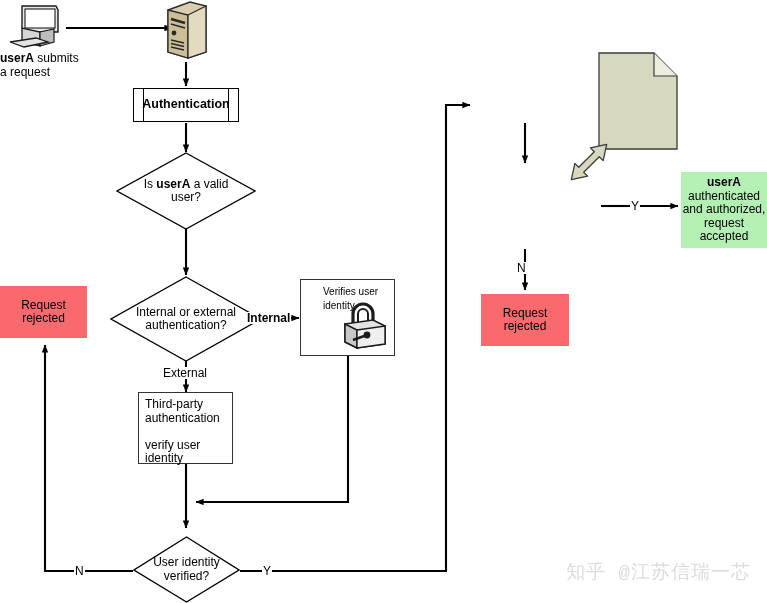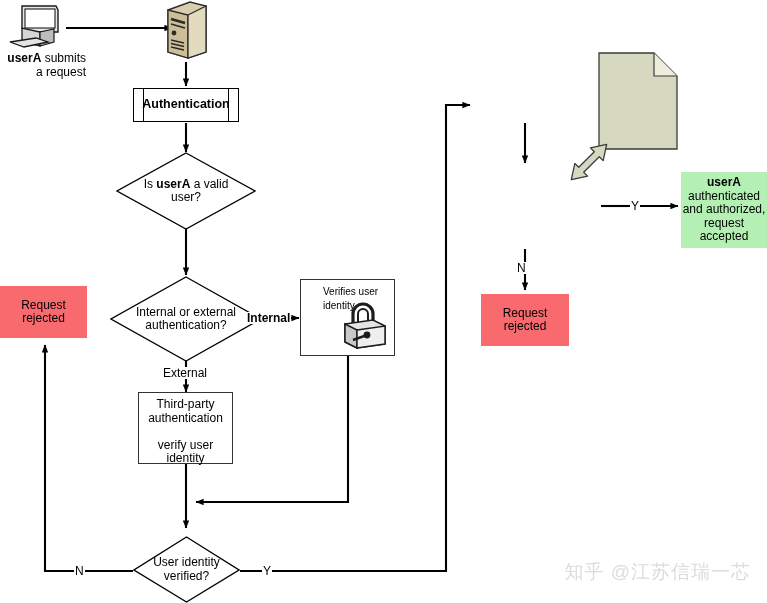--- a/index.html
+++ b/index.html
@@ -84,34 +84,34 @@
     background: #fff;
     padding: 0 1px;
     white-space: nowrap;
     line-height: 12px;
   }
 
   .caption {
     position: absolute;
     font-size: 12px;
     line-height: 14px;
-    text-align: right;
+    text-align: left;
     color: #000;
   }
 
   .icon-box { position: absolute; }
 
   .watermark {
     position: absolute;
     right: 16px;
     bottom: 18px;
     font-size: 19px;
     color: #dcdcdc;
     letter-spacing: 1px;
-    font-family: Liberation Sans, sans-serif;
+    font-family: Liberation Mono, monospace;
     white-space: nowrap;
   }
   b { font-weight: bold; }
 </style>
 </head>
 <body>
 
 <div id="canvas">
 
   <svg id="wires" viewBox="0 0 767 603" width="767" height="603" xmlns="http://www.w3.org/2000/svg">
@@ -228,21 +228,21 @@
         <path d="M6,24 L34,20 L46,26 L46,44 L18,48 L6,42 z" fill="#e4e4e4" stroke="#1c1c1c" stroke-width="1.6"></path>
         <path d="M6,24 L18,30 L18,48 L6,42 z" fill="#c8c8c8" stroke="#1c1c1c" stroke-width="1.5"></path>
         <path d="M18,30 L46,26 L46,44 L18,48 z" fill="#efefef" stroke="#1c1c1c" stroke-width="1.4"></path>
 
         <circle cx="28" cy="35" r="3.4" fill="#1c1c1c"></circle>
         <path d="M28,35 L14,40" stroke="#1c1c1c" stroke-width="2.4"></path>
       </svg>
     </div>
   </div>
 
-  <div class="rect" style="position:absolute; left:138px; top:392px; width:95px; height:72px; padding:5px 0; font-size:12px; line-height:13.6px; text-align:center; color:#000;">
+  <div class="rect" style="position:absolute; left:138px; top:392px; width:95px; height:72px; padding:5px 6px; font-size:12px; line-height:13.6px; text-align:left; color:#000;">
     <div>
       <span>Third-party</span><br>
       <span>authentication</span><br>
       <br>
       <span>verify user</span><br>
       <span>identity</span>
     </div>
   </div>
 
   <div class="node fill-red" style="left:0px; top:286px; width:87px; height:52px;">

